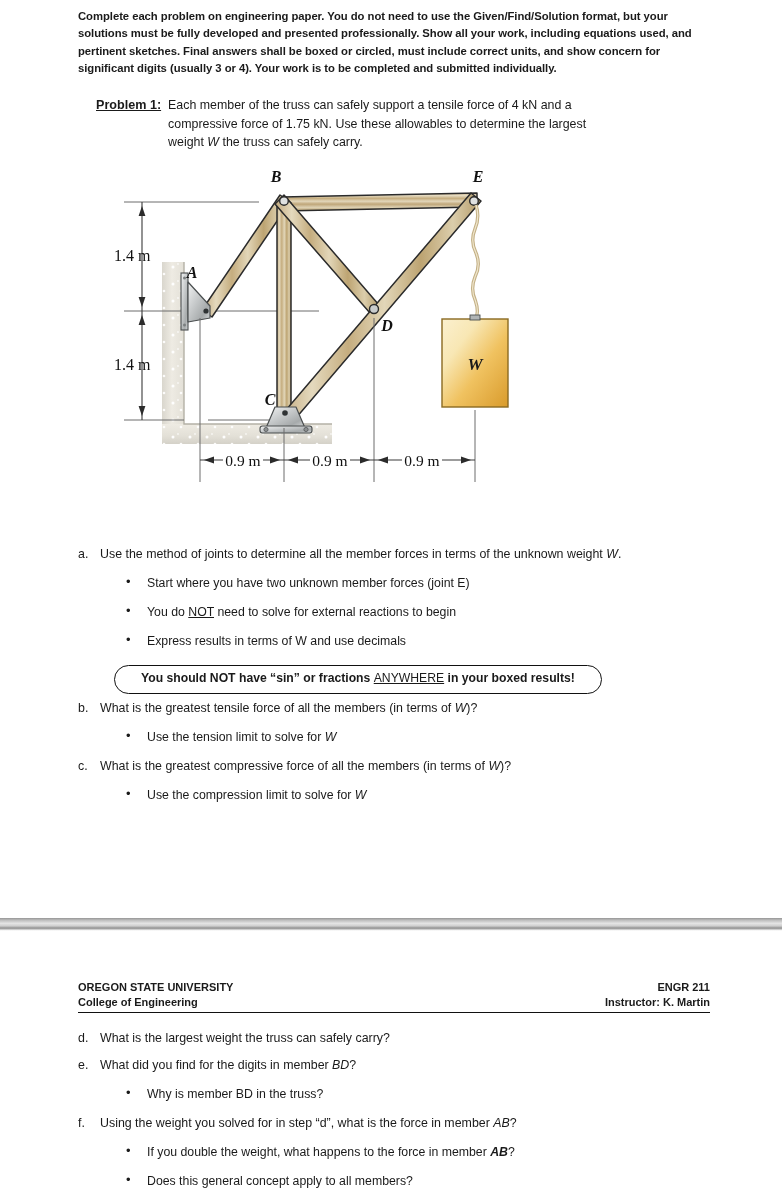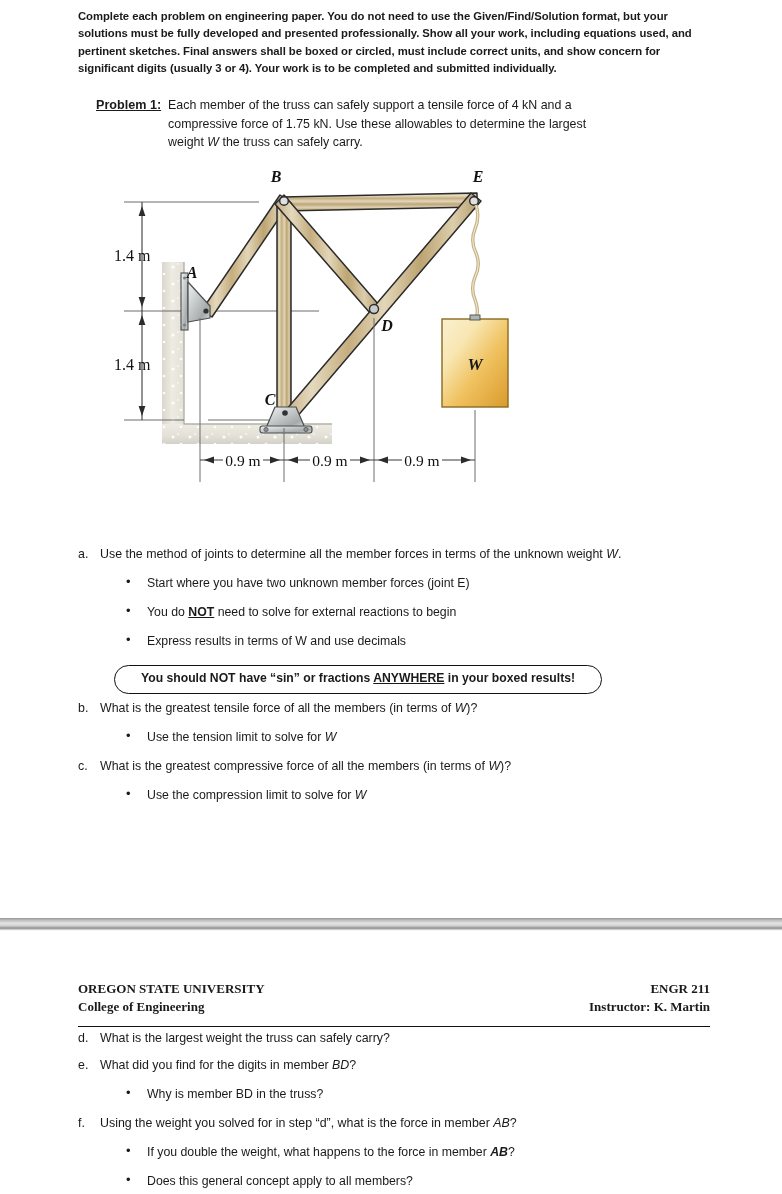--- a/index.html
+++ b/index.html
@@ -77,21 +77,21 @@
     margin-bottom: 2px;
   }
   .q-marker {
     width: 22px;
     flex: 0 0 22px;
     text-align: left;
   }
   .q-body { flex: 1; }
   .q-body i, .q-item i { font-style: italic; }
   .q-body b, .q-item b { font-weight: normal; }
-  .u { text-decoration: underline; font-weight: bold; }
+  .u { text-decoration: underline; font-weight: normal; }
   .bullet {
     display: flex;
     align-items: flex-start;
     margin-left: 48px;
     margin-top: 11px;
     margin-bottom: 11px;
     font-size: 12.3px;
   }
   .bullet-dot {
     flex: 0 0 21px;
@@ -141,25 +141,24 @@
         #ffffff 92%, #ffffff 100%);
   }
 
   
   .p2header {
     position: absolute;
     left: 78px;
     top: 48px;
     width: 632px;
     border-bottom: 1.7px solid #111;
-    padding-bottom: 10px;
-    font-size: 13px;
+    padding-bottom: 2px;
+    font-size: 11px;
     font-weight: bold;
     line-height: 1.38;
-    font-family: Liberation Serif, serif;
   }
   .p2row { display: flex; justify-content: space-between; }
 
   .p2list {
     position: absolute;
     left: 78px;
     top: 98px;
     width: 632px;
     font-size: 12.4px;
     line-height: 1.45;

